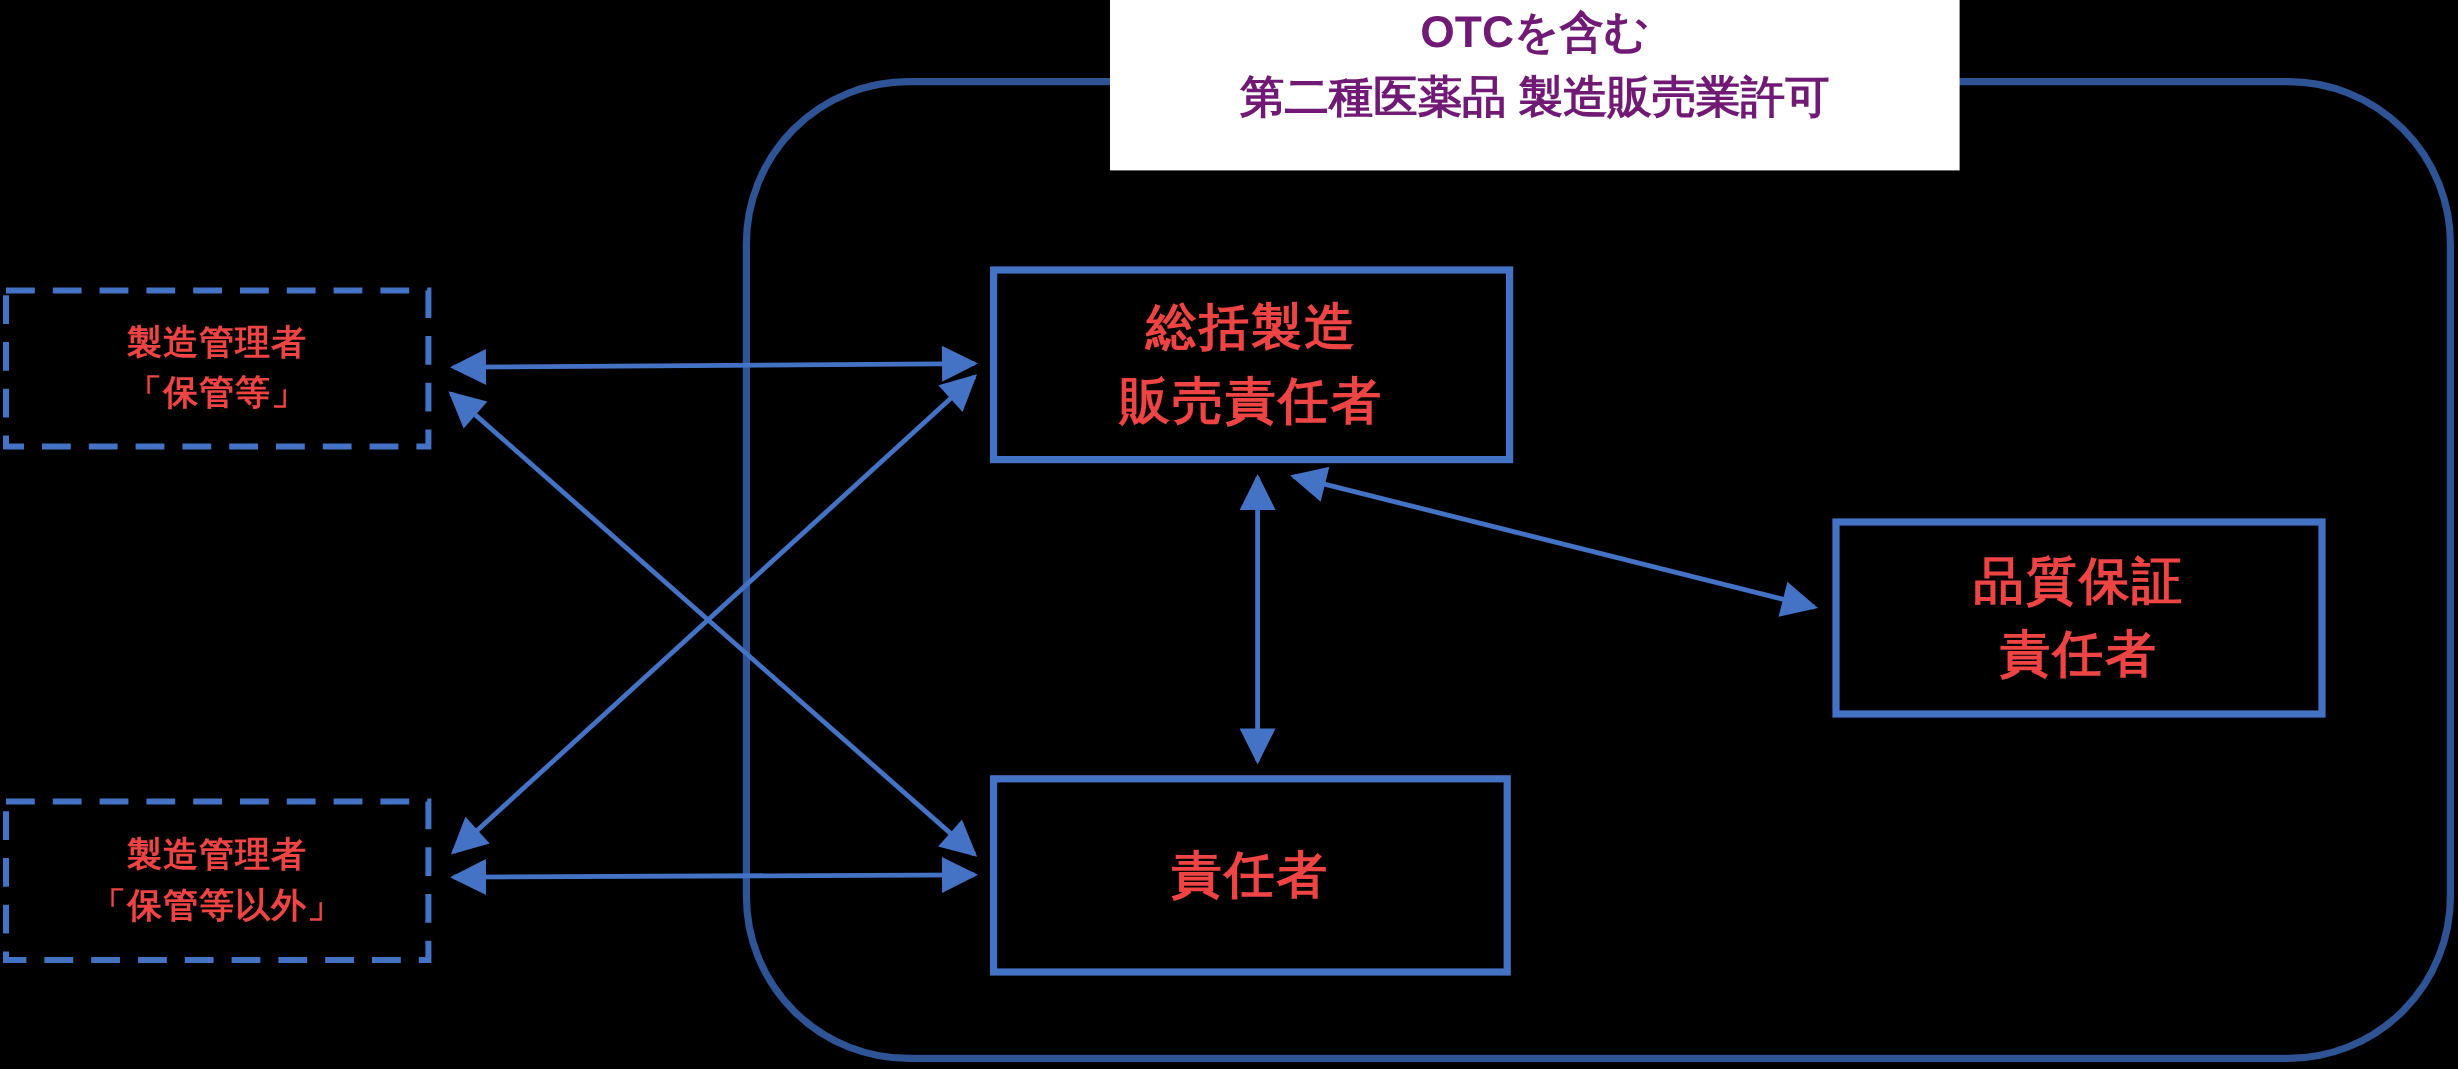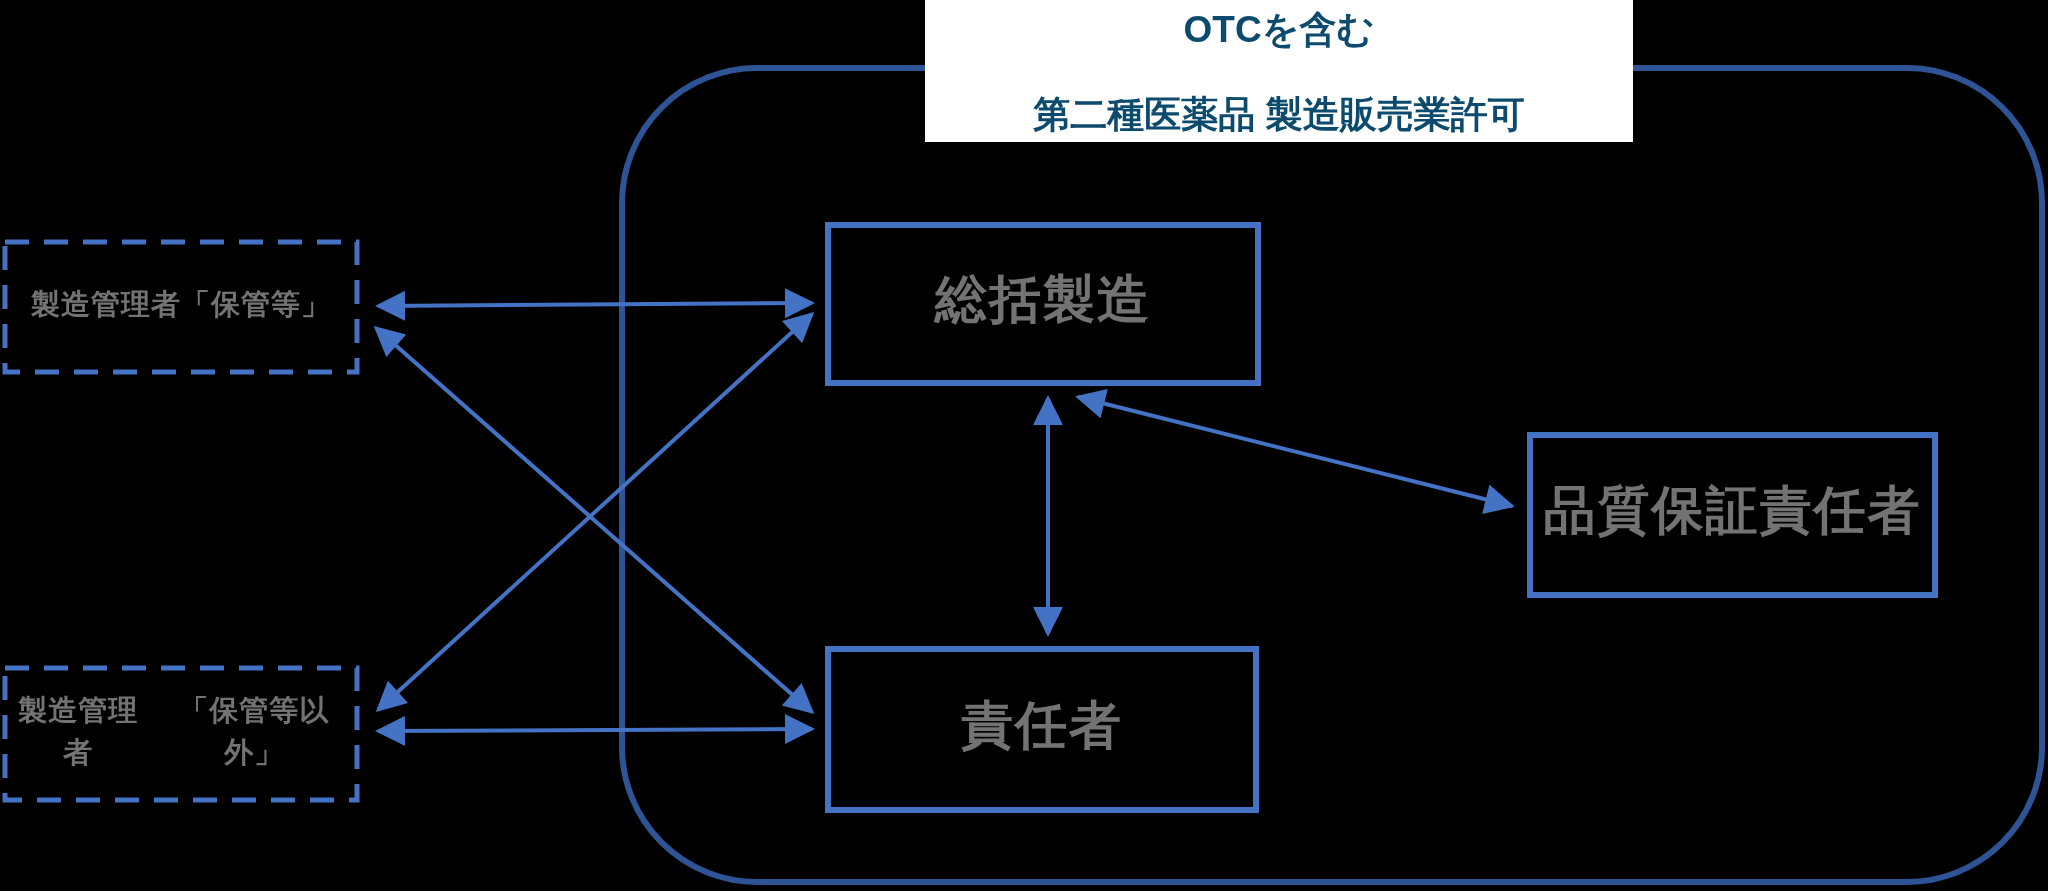--- a/index.html
+++ b/index.html
@@ -17,50 +17,49 @@
     height: 891px;
   }
   #diagram-svg {
     position: absolute;
     left: 0;
     top: 0;
   }
   .node-label {
     position: absolute;
     display: flex;
-    flex-direction: row;
+    flex-direction: column;
     align-items: center;
     justify-content: center;
     text-align: center;
-    color: #737373;
-    font-family: Liberation Mono, monospace;
+    color: #ef4444;
+    font-family: Liberation Sans, sans-serif;
     font-weight: 600;
     line-height: 1.45;
   }
-  .node-label.big { font-size: 52px; letter-spacing: 2px; justify-content: center; }
+  .node-label.big { font-size: 42px; letter-spacing: 2px; justify-content: center; }
   .node-label.small { font-size: 29px; letter-spacing: 1px; }
   #title-box {
     position: absolute;
     left: 925px;
     top: 0px;
     width: 708px;
     height: 142px;
     background: #FFFFFF;
     display: flex;
     flex-direction: column;
     align-items: center;
-    justify-content: flex-end;
+    justify-content: flex-start;
     text-align: center;
-    color: #0c4a6e;
+    color: #701a75;
     font-family: "Liberation Sans", "DejaVu Sans", sans-serif;
     font-weight: bold;
     font-size: 37px;
     line-height: 1.45;
     z-index: 3;
-    gap: 32px;
   }
   
   #lbl-storage        { left: 5px;    top: 242px; width: 352px; height: 130px; }
   #lbl-non-storage    { left: 5px;    top: 668px; width: 352px; height: 132px; }
   #lbl-soukatsu       { left: 828px;  top: 225px; width: 430px; height: 158px; }
   #lbl-hinshitsu      { left: 828px;  top: 649px; width: 428px; height: 161px; }
   #lbl-anzen          { left: 1530px; top: 435px; width: 405px; height: 160px; }
 </style>
 </head>
 <body>
@@ -104,20 +103,21 @@
     <span>「保管等」</span>
   </div>
 
   <div class="node-label small" id="lbl-non-storage">
     <span>製造管理者</span>
     <span>「保管等以外」</span>
   </div>
 
   <div class="node-label big" id="lbl-soukatsu">
     <span>総括製造</span>
+    <span>販売責任者</span>
   </div>
 
   <div class="node-label big" id="lbl-hinshitsu">
     <span>責任者</span>
   </div>
 
   <div class="node-label big" id="lbl-anzen">
     <span>品質保証</span>
     <span>責任者</span>
   </div>

